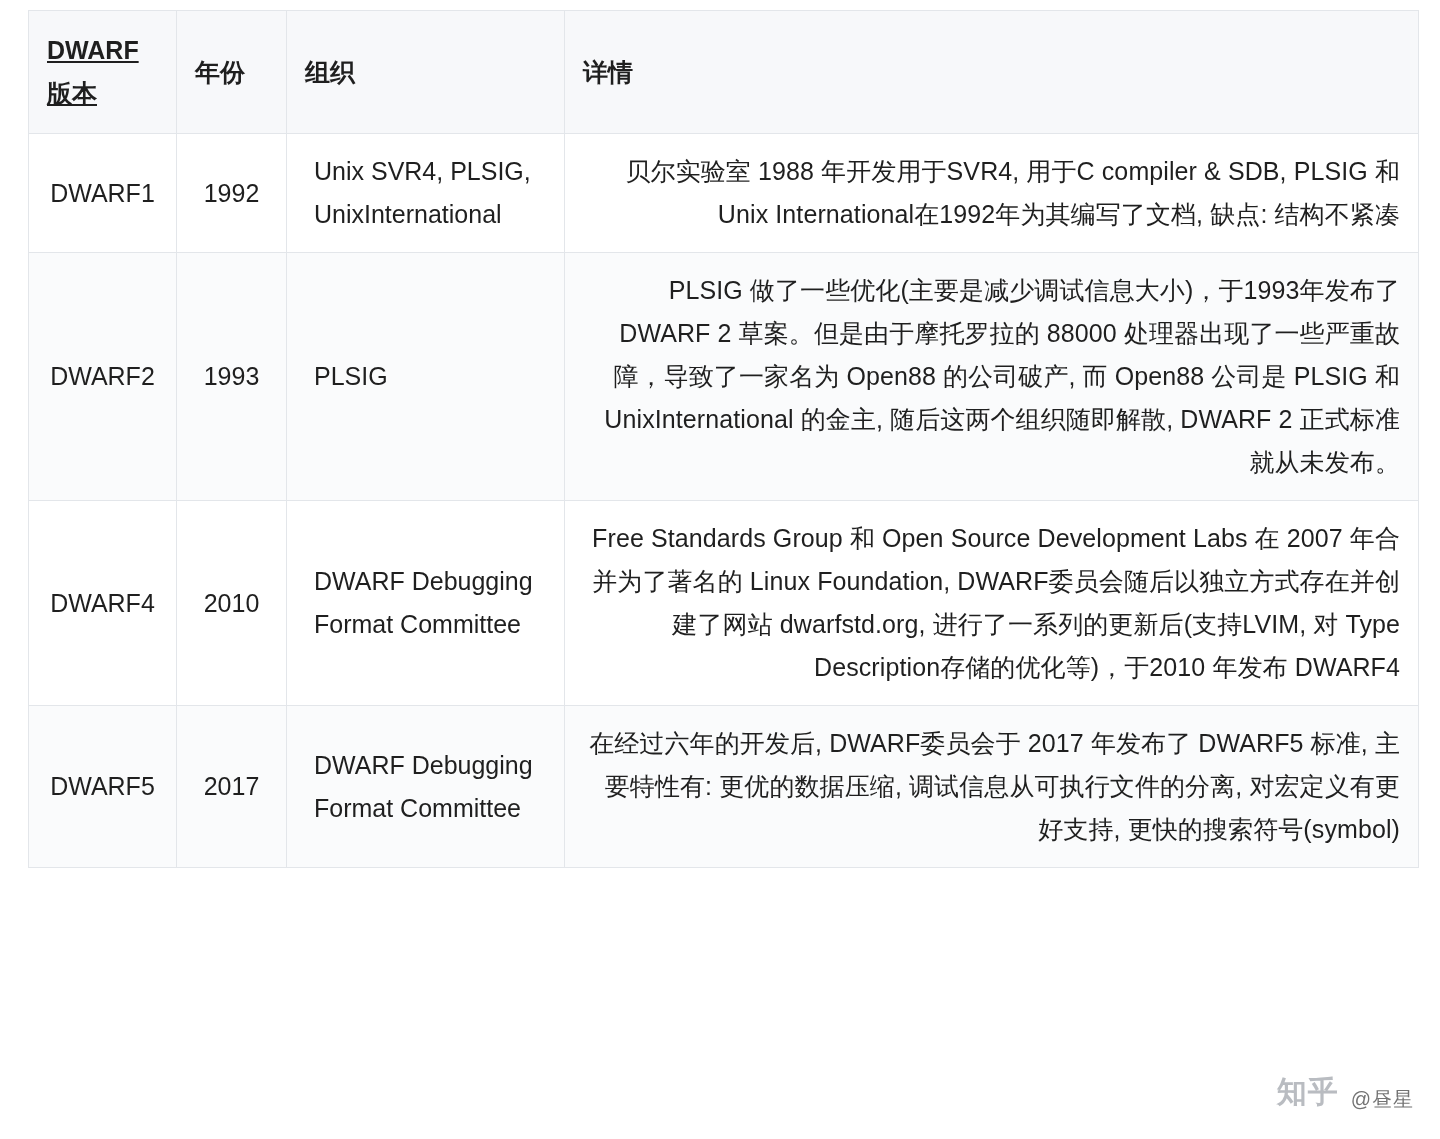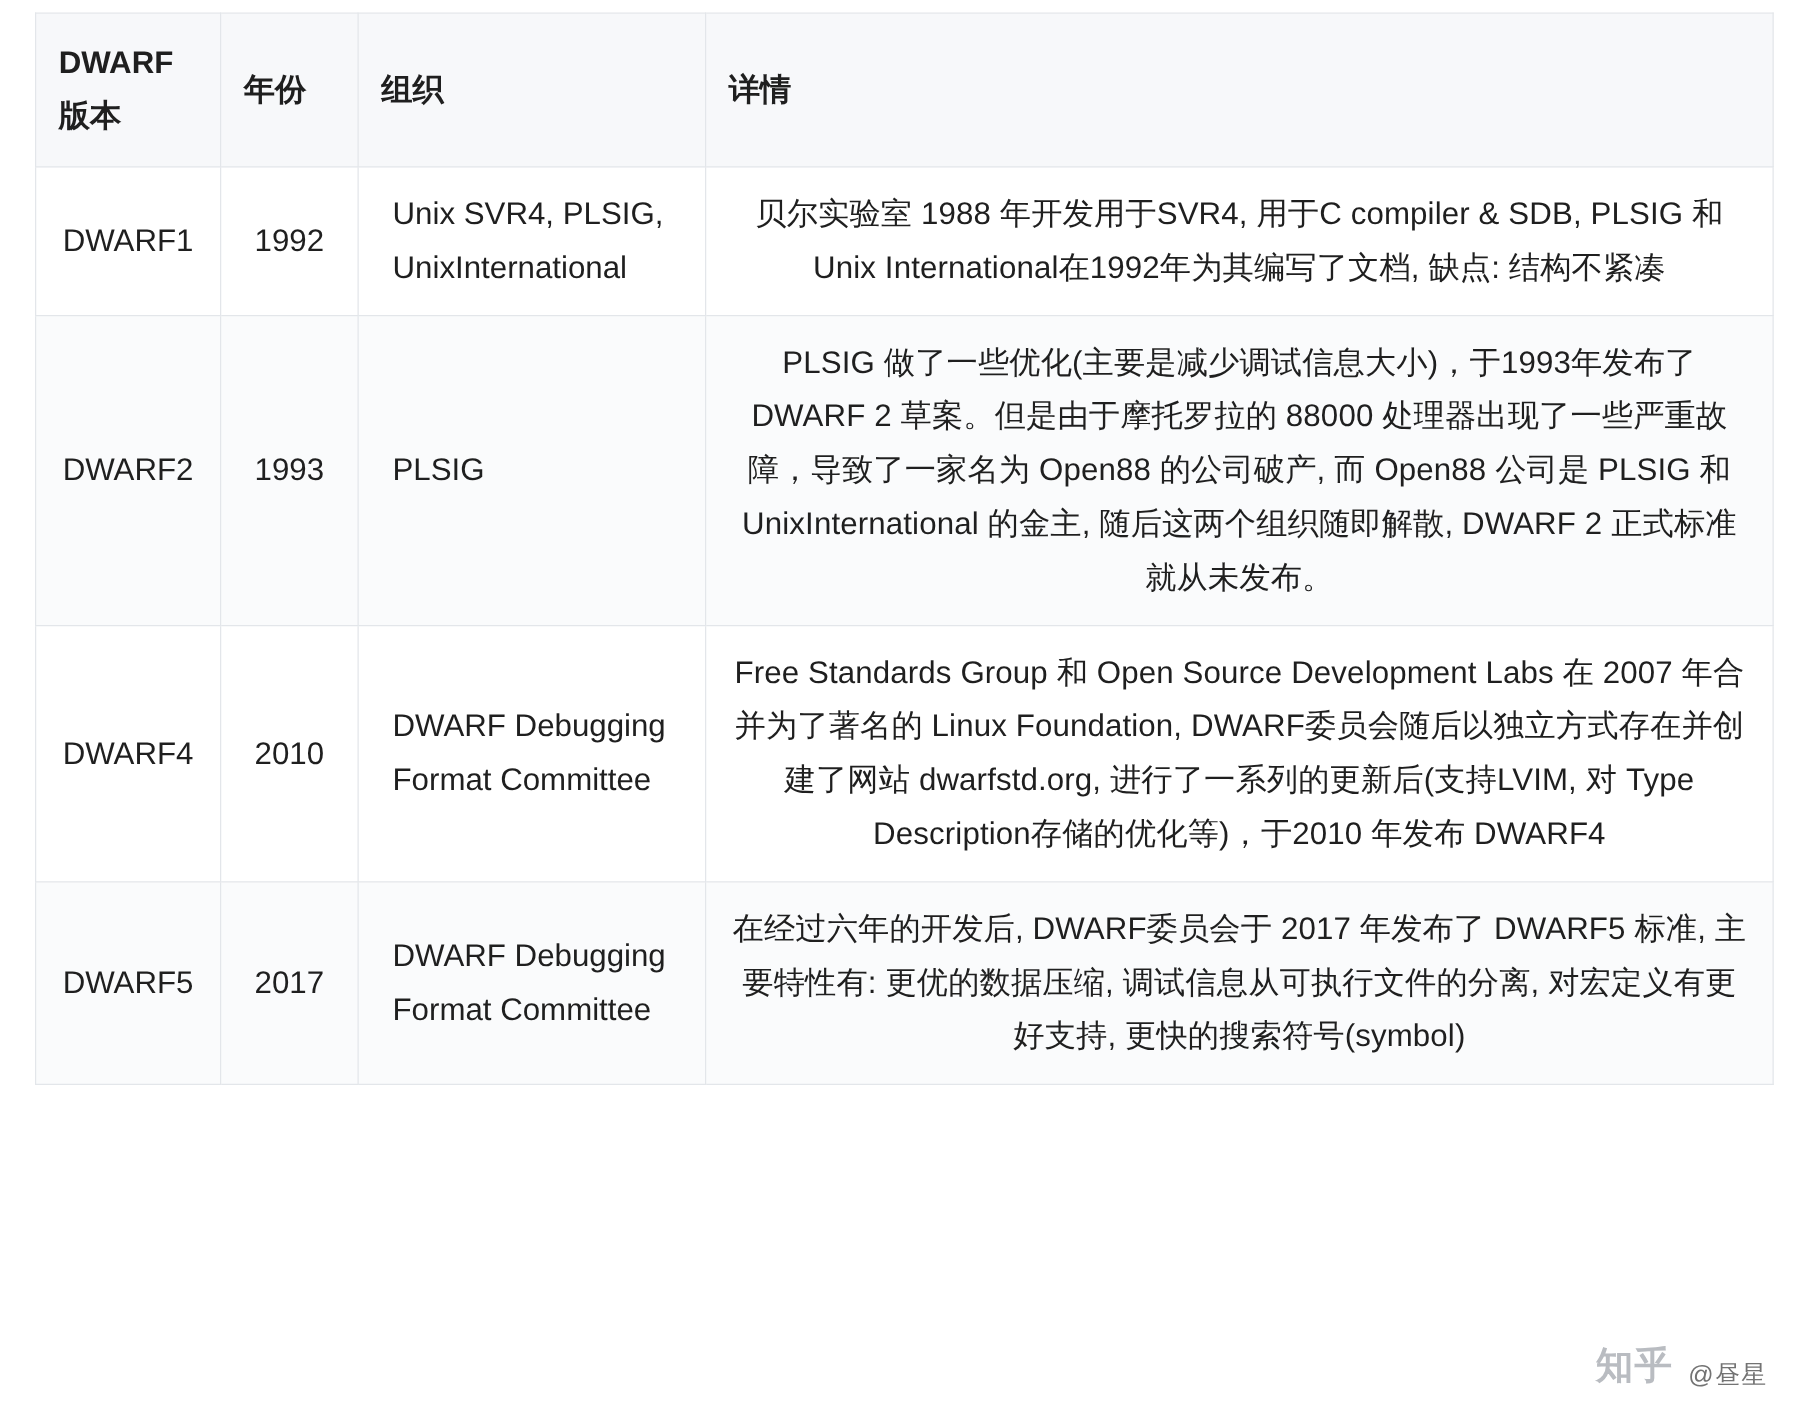--- a/index.html
+++ b/index.html
@@ -43,31 +43,31 @@
     color: #1f1f1f;
   }
   table.dwarf-table thead th {
     background: #f7f8fa;
     font-weight: bold;
     text-align: left;
     font-size: 25px;
     padding-top: 18px;
     padding-bottom: 18px;
   }
-  table.dwarf-table thead th.th-version { padding-right: 8px; }
+  table.dwarf-table thead th.th-version { padding-right: 8px; text-decoration: underline; }
   table.dwarf-table tbody td.cell-version,
   table.dwarf-table tbody td.cell-year {
     text-align: center;
   }
   table.dwarf-table tbody td.cell-org {
     text-align: left;
     padding-left: 27px;
   }
   table.dwarf-table tbody td.cell-detail {
-    text-align: center;
+    text-align: right;
     letter-spacing: 0.1px;
   }
   table.dwarf-table tbody tr:nth-child(odd) td {
     background: #ffffff;
   }
   table.dwarf-table tbody tr:nth-child(even) td {
     background: #fafbfc;
   }
   .watermark {
     position: absolute;

